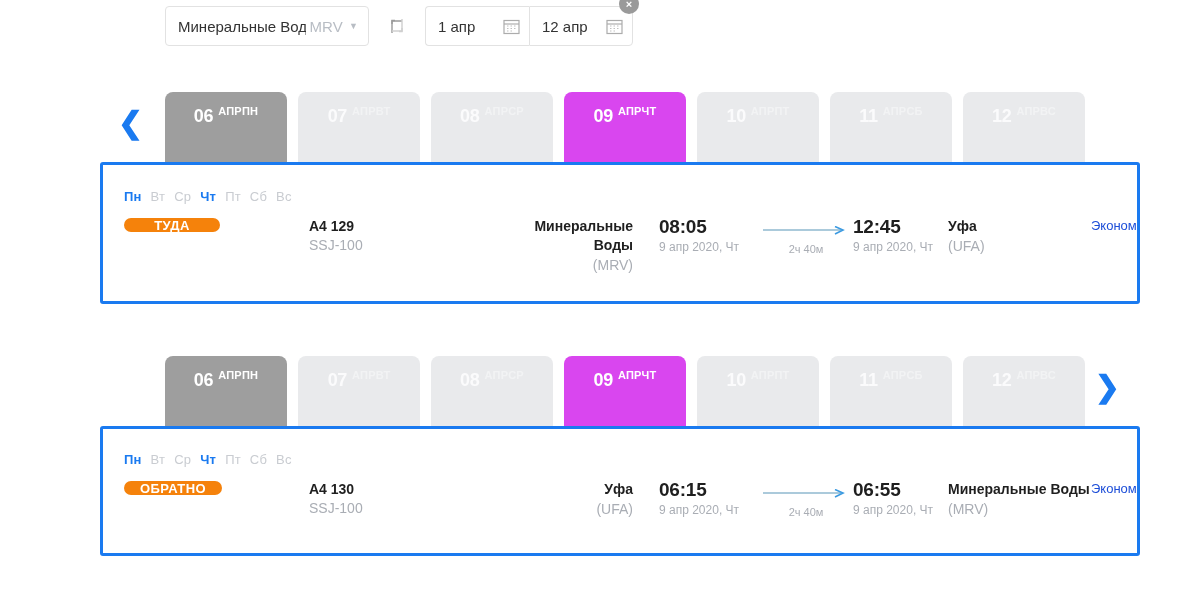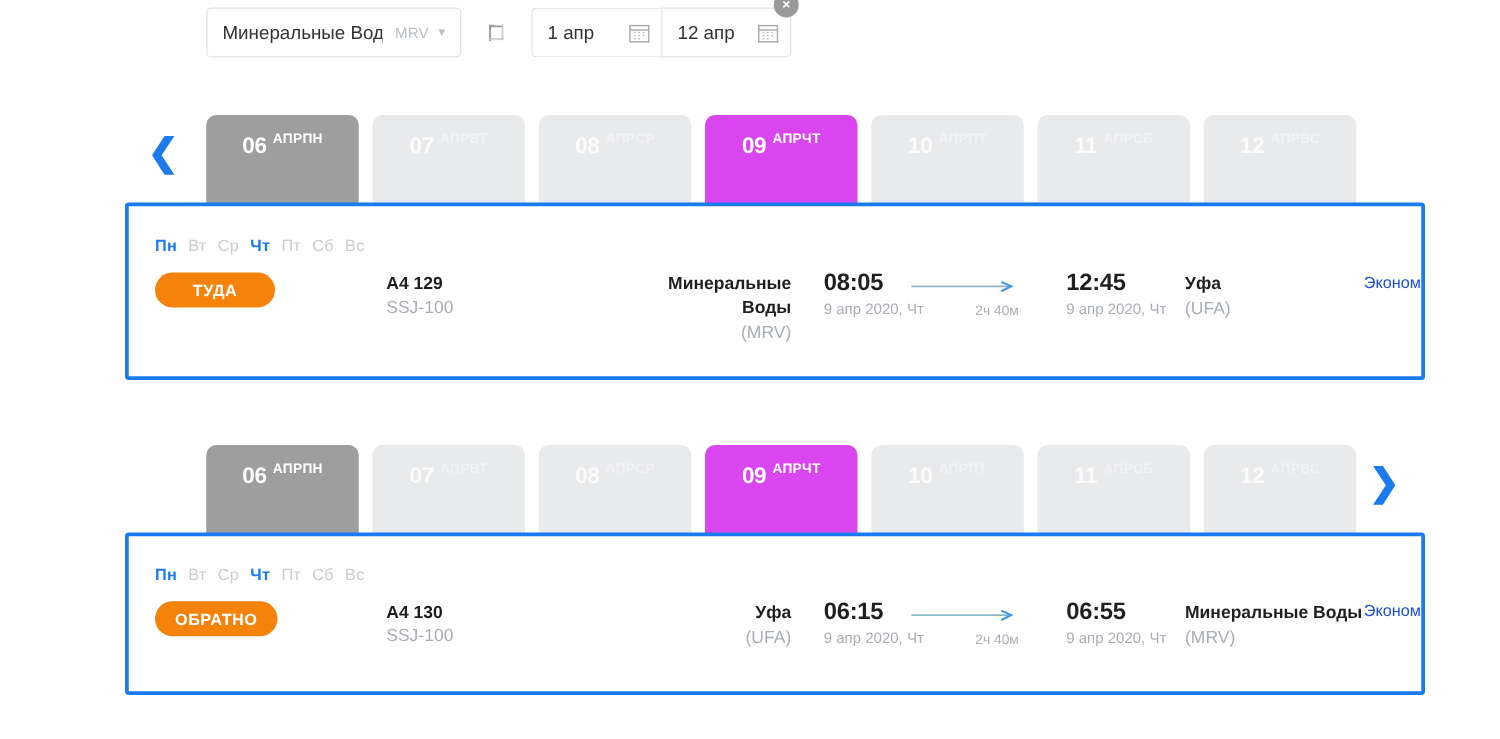--- a/index.html
+++ b/index.html
@@ -55,21 +55,21 @@
     overflow: hidden;
     max-width: 128px;
   }
   .city-right {
     display: flex;
     align-items: center;
     gap: 6px;
     flex: none;
   }
   .city-code {
-    font-size: 12px;
+    font-size: 15px;
     color: #b8bdc4;
     letter-spacing: .2px;
   }
   .caret {
     color: #b8bdc4;
     font-size: 9px;
     line-height: 1;
   }
   .swap-wrap {
     width: 56px;
@@ -255,21 +255,21 @@
   .flightcard.outbound .row { padding-top: 17px; }
   .flightcard.inbound .row { padding-top: 16px; }
 
   .dir-badge {
     position: absolute;
     left: 21px;
     top: 14px;
     background: #f5820b;
     color: #ffffff;
     border-radius: 14px;
-    height: 28px;
+    height: 14px;
     min-width: 96px;
     padding: 0 16px;
     font-size: 13px;
     font-weight: bold;
     letter-spacing: .4px;
     display: flex;
     align-items: center;
     justify-content: center;
     box-sizing: border-box;
     cursor: pointer;
@@ -328,23 +328,23 @@
   }
   .tb-date {
     font-size: 12px;
     color: #a9adb4;
     line-height: 18px;
   }
 
   .duration {
     position: absolute;
     top: 18px;
-    left: 626px;
+    left: 660px;
     width: 86px;
-    text-align: right;
+    text-align: center;
   }
   .dur-arrow { display: block; }
   .dur-text {
     font-size: 11px;
     color: #a9adb4;
     margin-top: 2px;
     line-height: 14px;
   }
 
   .arrcity { position: absolute; top: 13px; }

